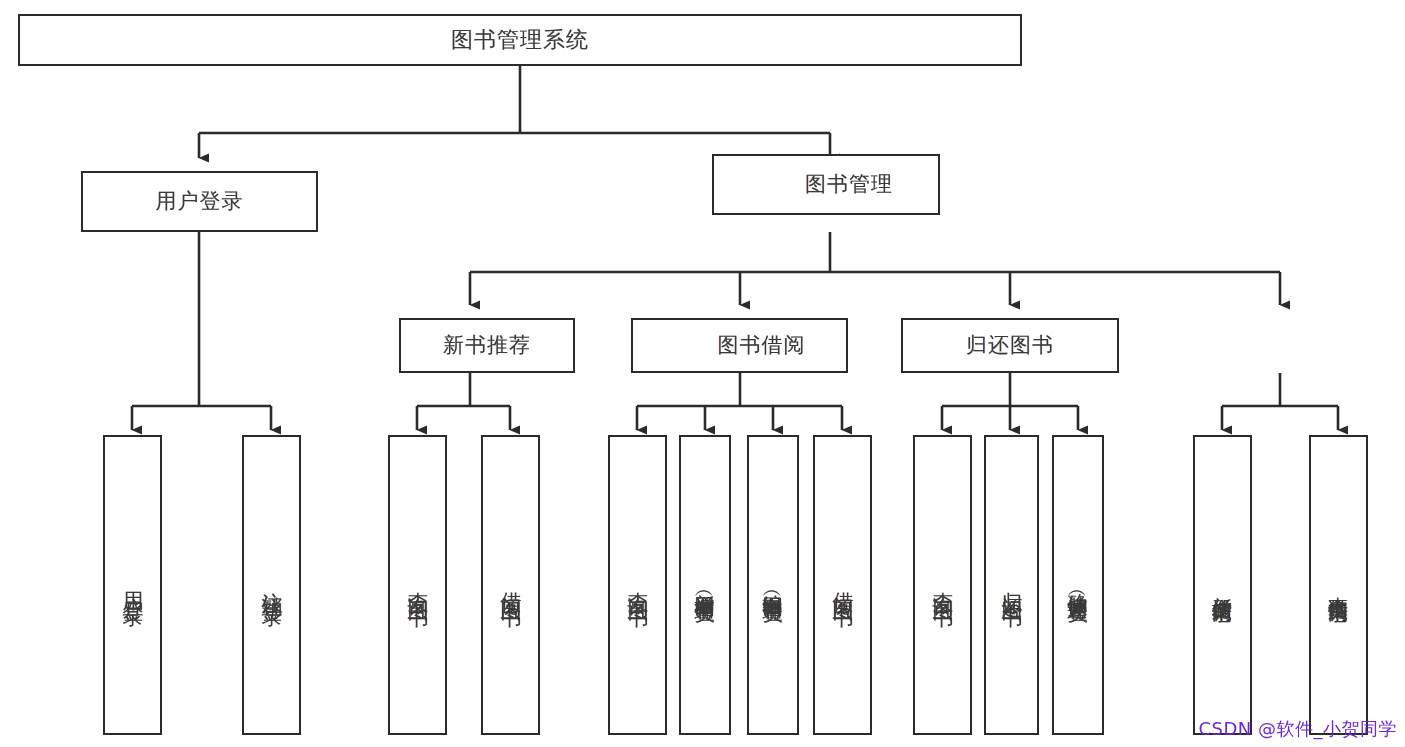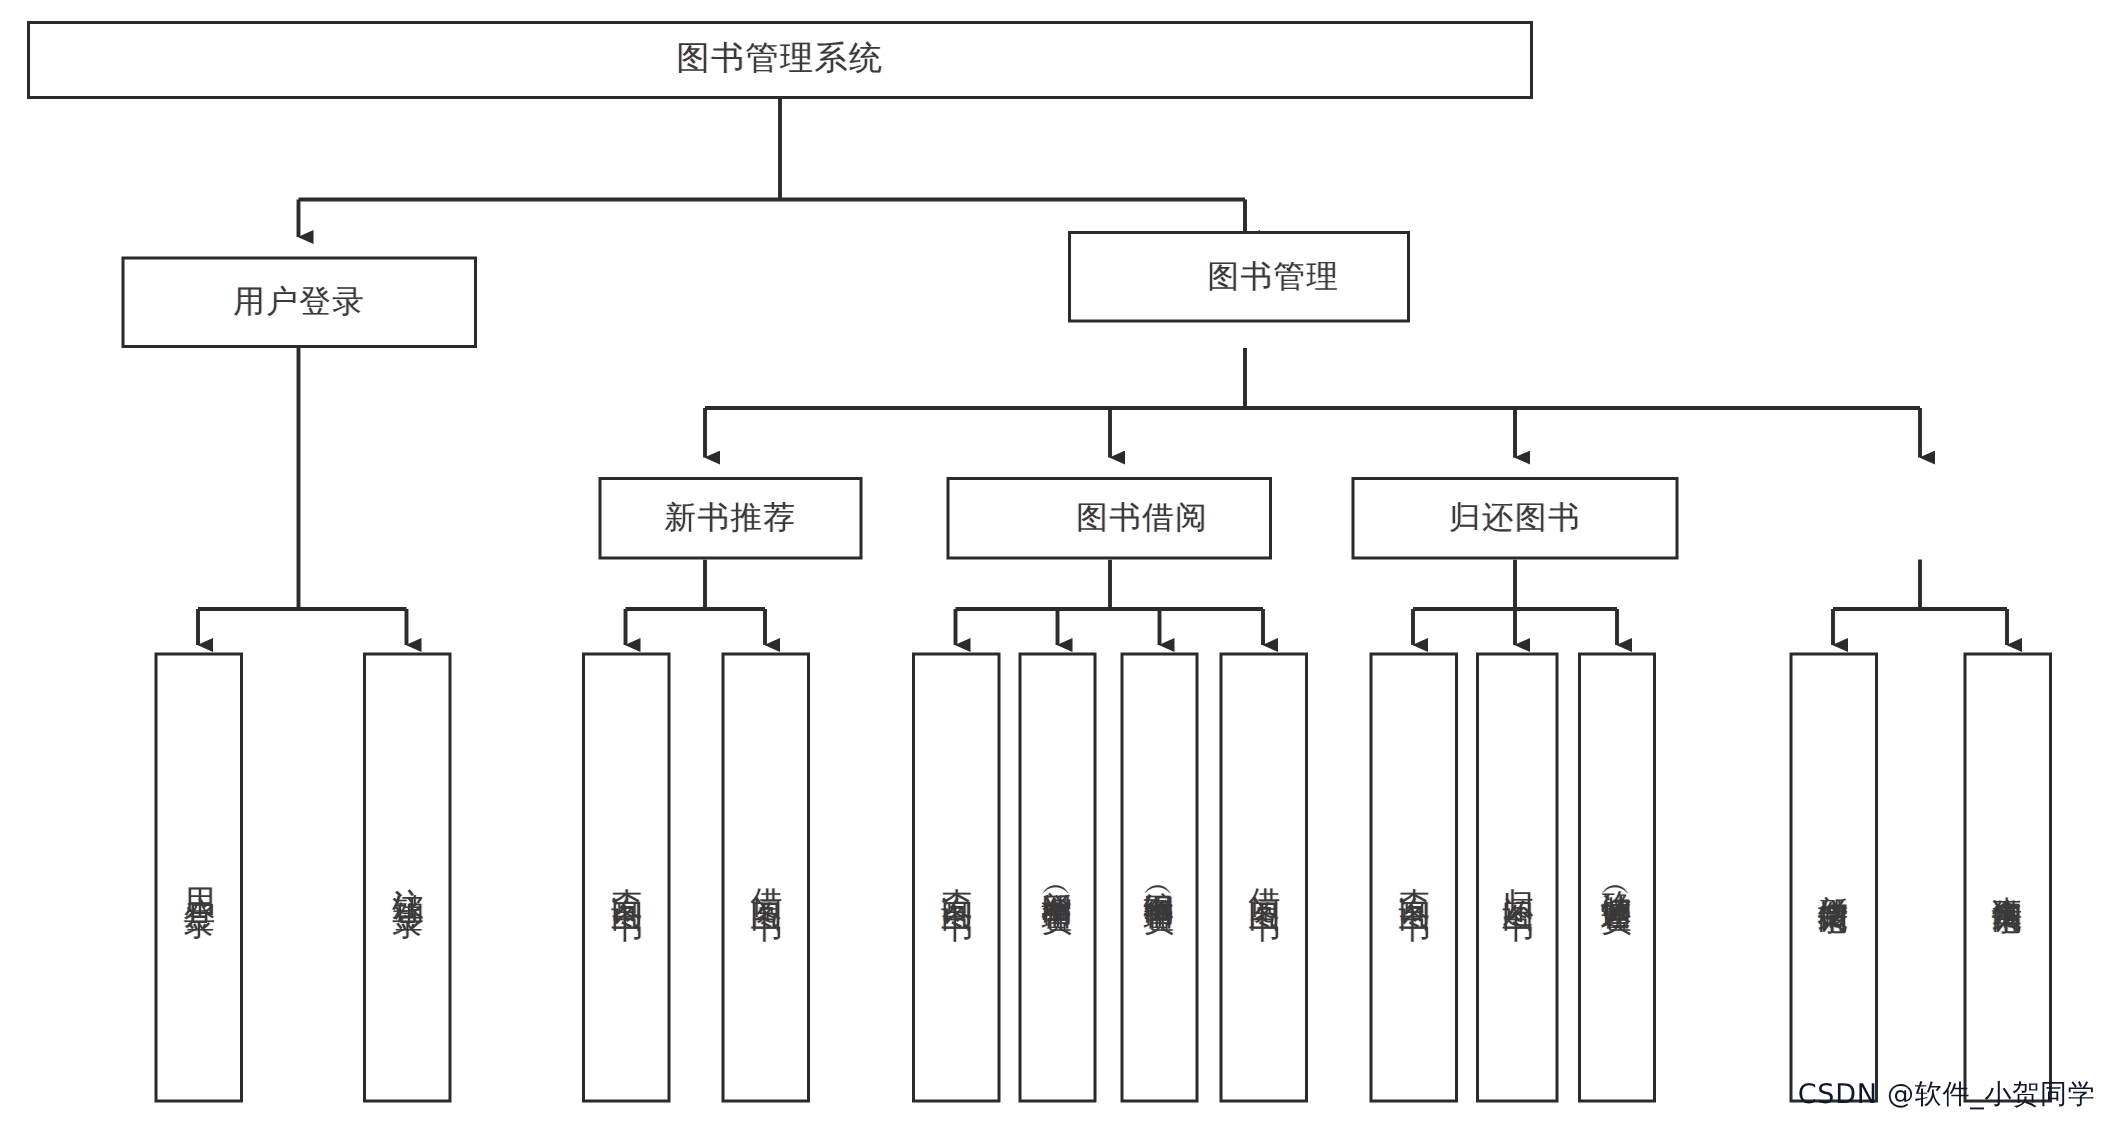--- a/index.html
+++ b/index.html
@@ -51,21 +51,21 @@
     white-space:nowrap;
     text-shadow:0.6px 0 0 rgba(120,150,200,0.30), -0.6px 0 0 rgba(200,140,90,0.30);
   }
   .leaf-label.tight{letter-spacing:1.5px;font-size:20px;}
 
   #watermark{
     position:absolute;
     right:8px;
     bottom:6px;
     font-size:18px;
-    color:#0f172a;
+    color:#6d28d9;
     letter-spacing:0.5px;
     white-space:nowrap;
     user-select:none;
     margin-top:10px;
   }
 </style>
 </head>
 <body>
 
 <div id="diagram-root">

